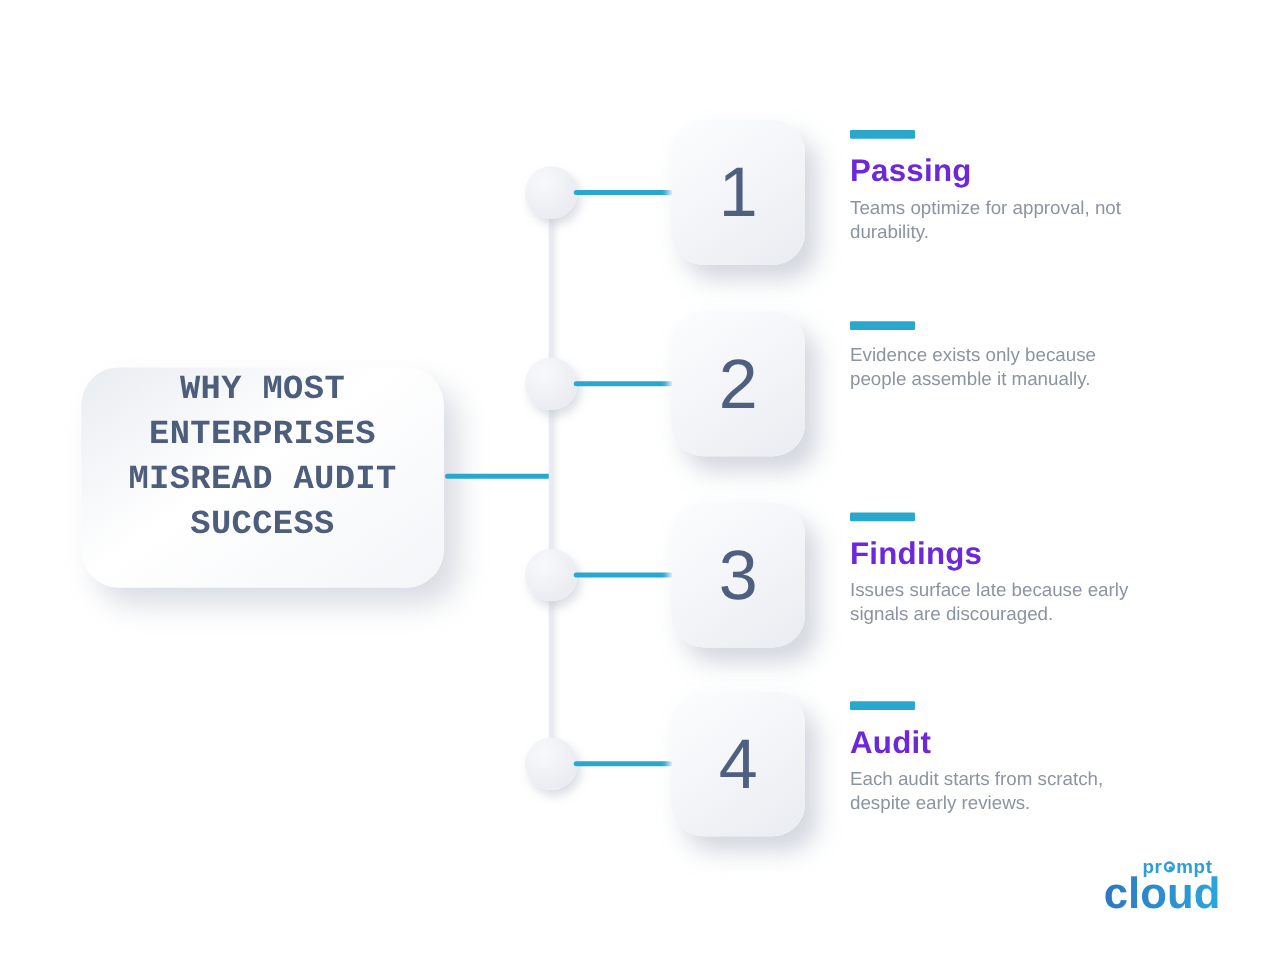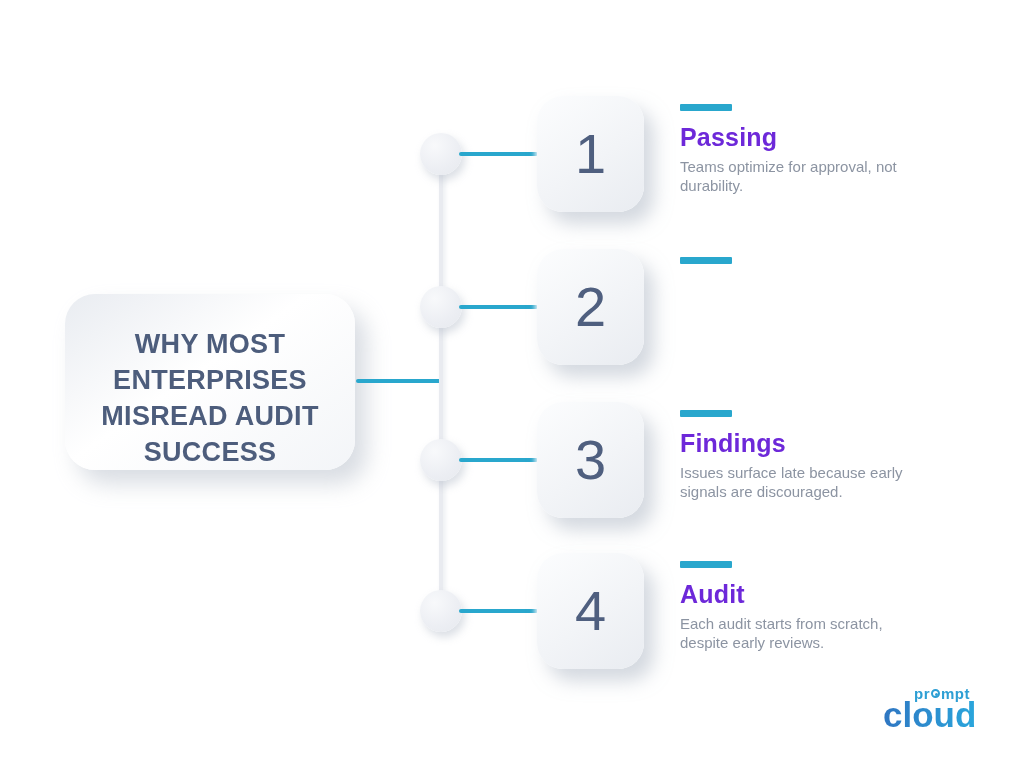--- a/index.html
+++ b/index.html
@@ -13,21 +13,21 @@
     background: #ffffff;
   }
 
   
   .title-box {
     position: absolute; left: 65px; top: 294px; width: 290px; height: 176px;
     border-radius: 30px;
     background: linear-gradient(145deg, #e9ecf1 0%, #ffffff 45%, #f3f5f8 100%);
     box-shadow: 12px 14px 22px rgba(170, 179, 194, 0.45),
                 -2px -2px 6px rgba(255, 255, 255, 0.9);
-    display: flex; align-items: flex-end; justify-content: center;
+    display: flex; align-items: flex-start; justify-content: center; font-family: Liberation Mono, monospace;
   }
   .title-text {
     width: 246px; text-align: center;
     font-size: 27px; font-weight: 700; line-height: 36px;
     color: #4d5d7c; letter-spacing: 0.3px; text-transform: uppercase;
   }
   .title-connector {
     position: absolute; left: 356px; top: 379px; width: 85px; height: 4px;
     background: #29a7cd; border-radius: 2px;
   }
@@ -134,20 +134,21 @@
   </div>
 
   <div style="--cy:307px">
     <div class="node"></div>
     <div class="connector"></div>
     <div class="num-card">
       <span class="num">2</span>
     </div>
     <div class="item-text">
       <div class="accent-bar"></div>
+      <div class="item-desc">Evidence exists only because people assemble it manually.</div>
     </div>
   </div>
 
   <div style="--cy:460px">
     <div class="node"></div>
     <div class="connector"></div>
     <div class="num-card">
       <span class="num">3</span>
     </div>
     <div class="item-text">

